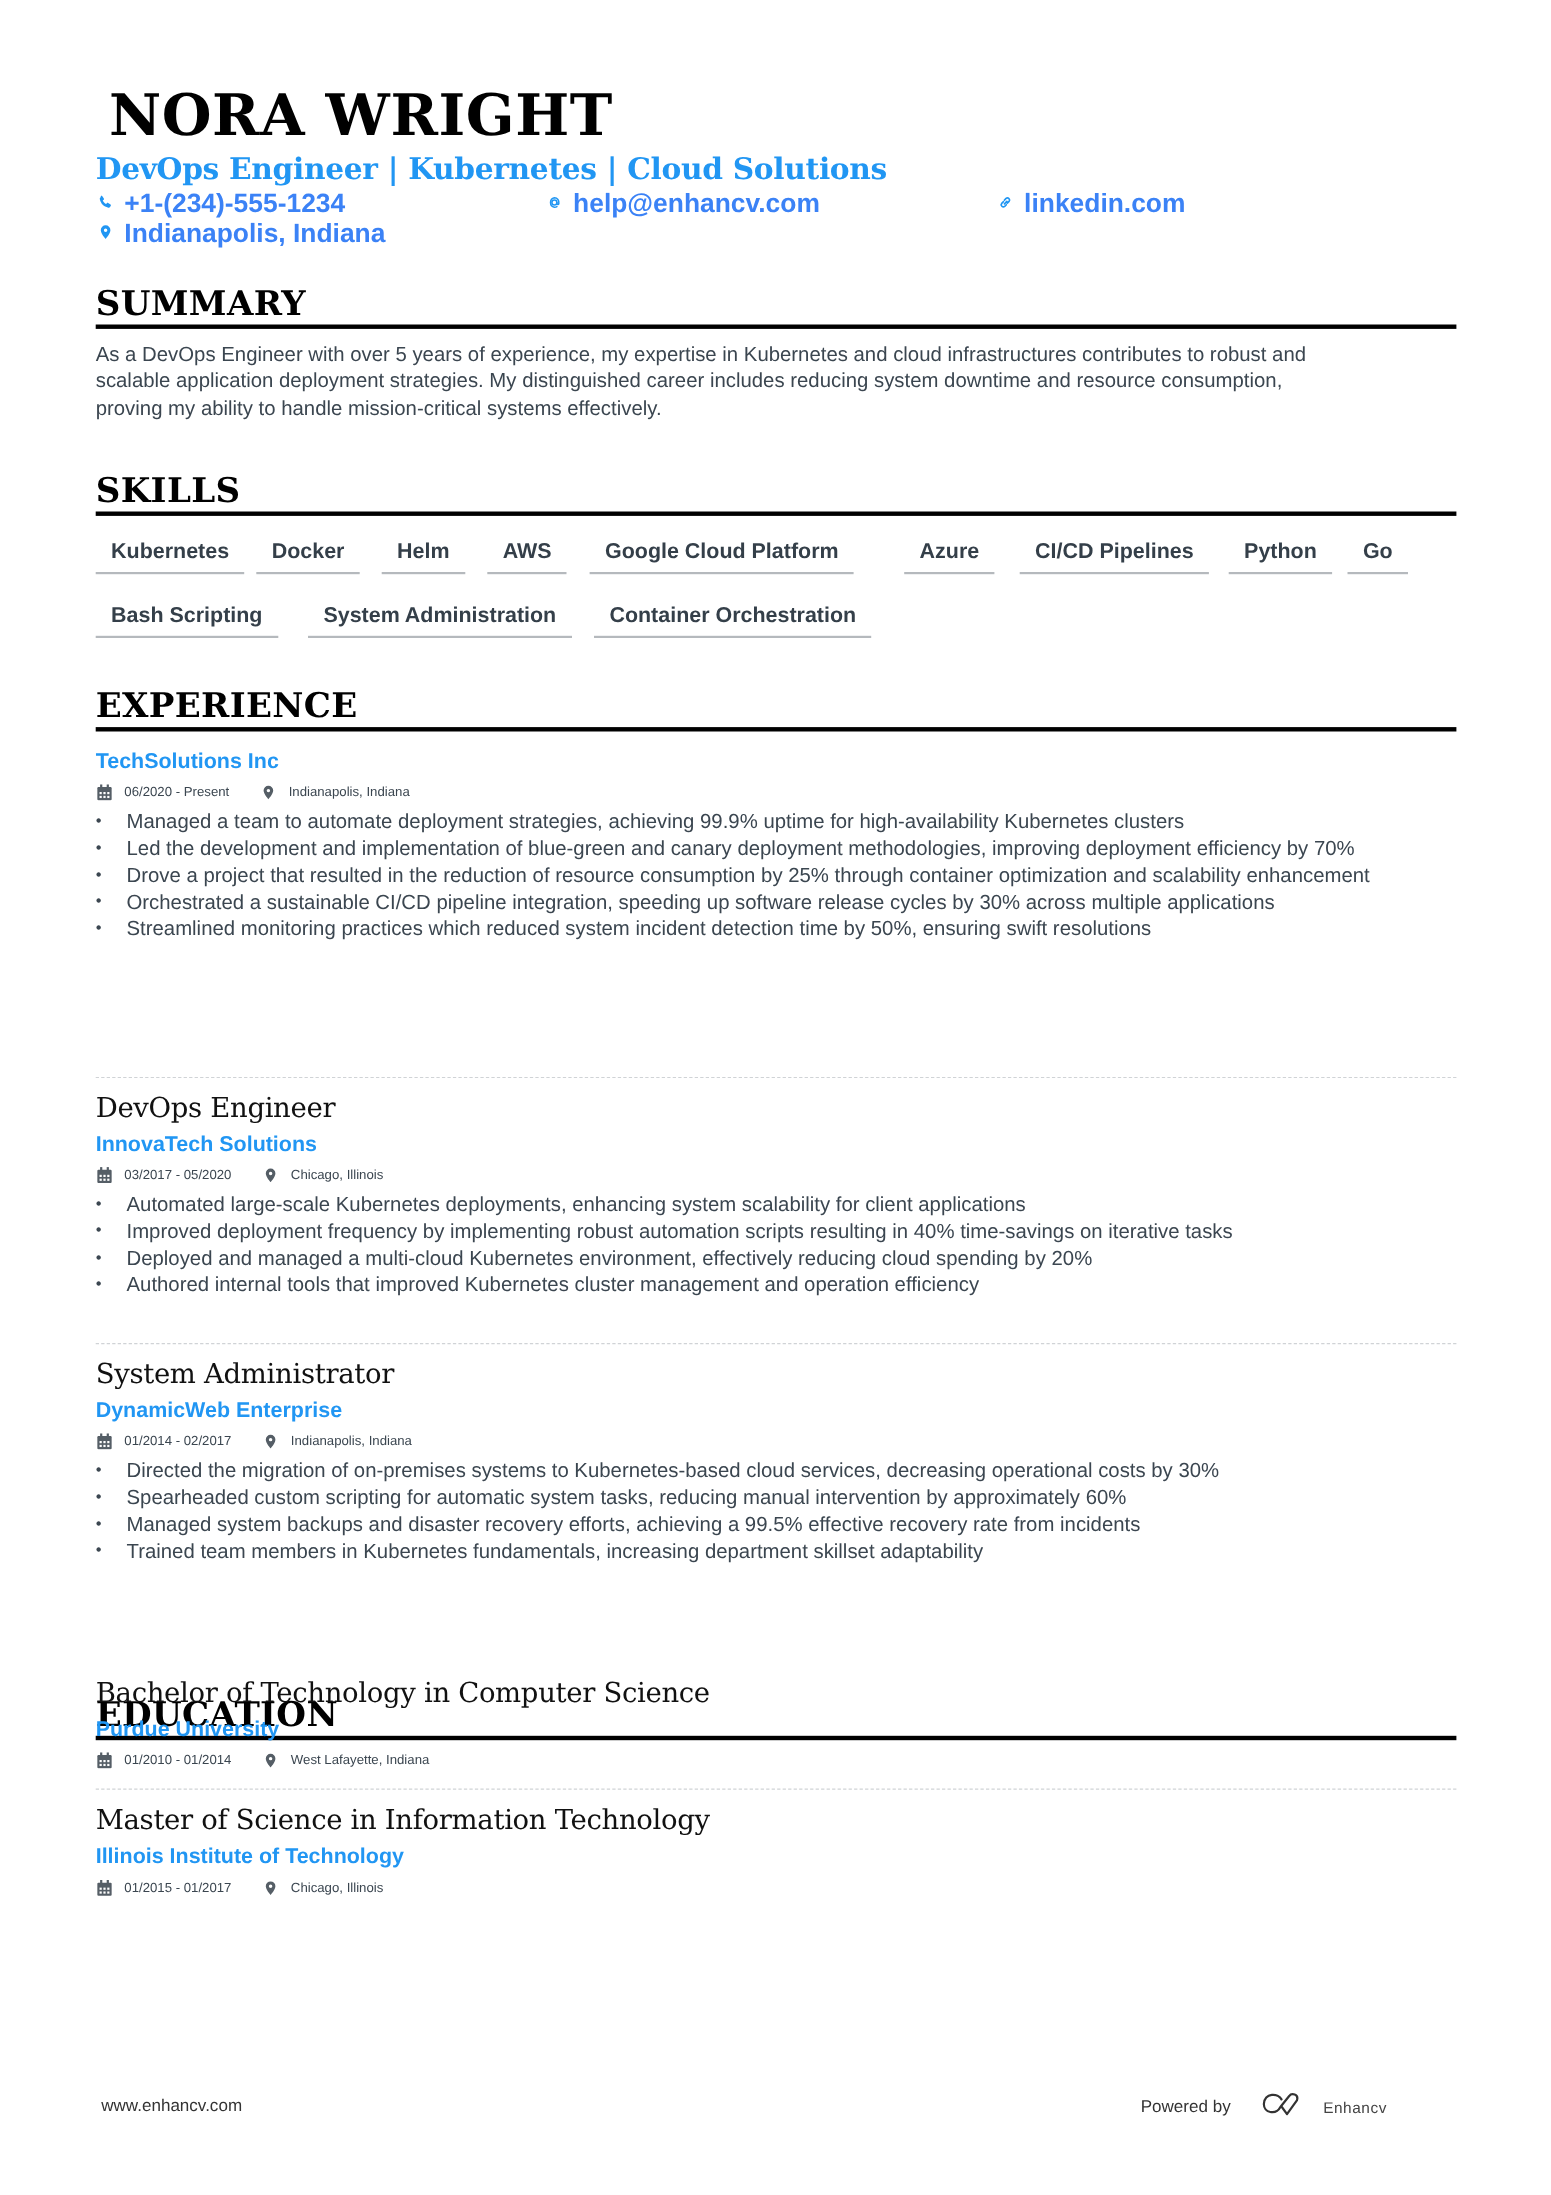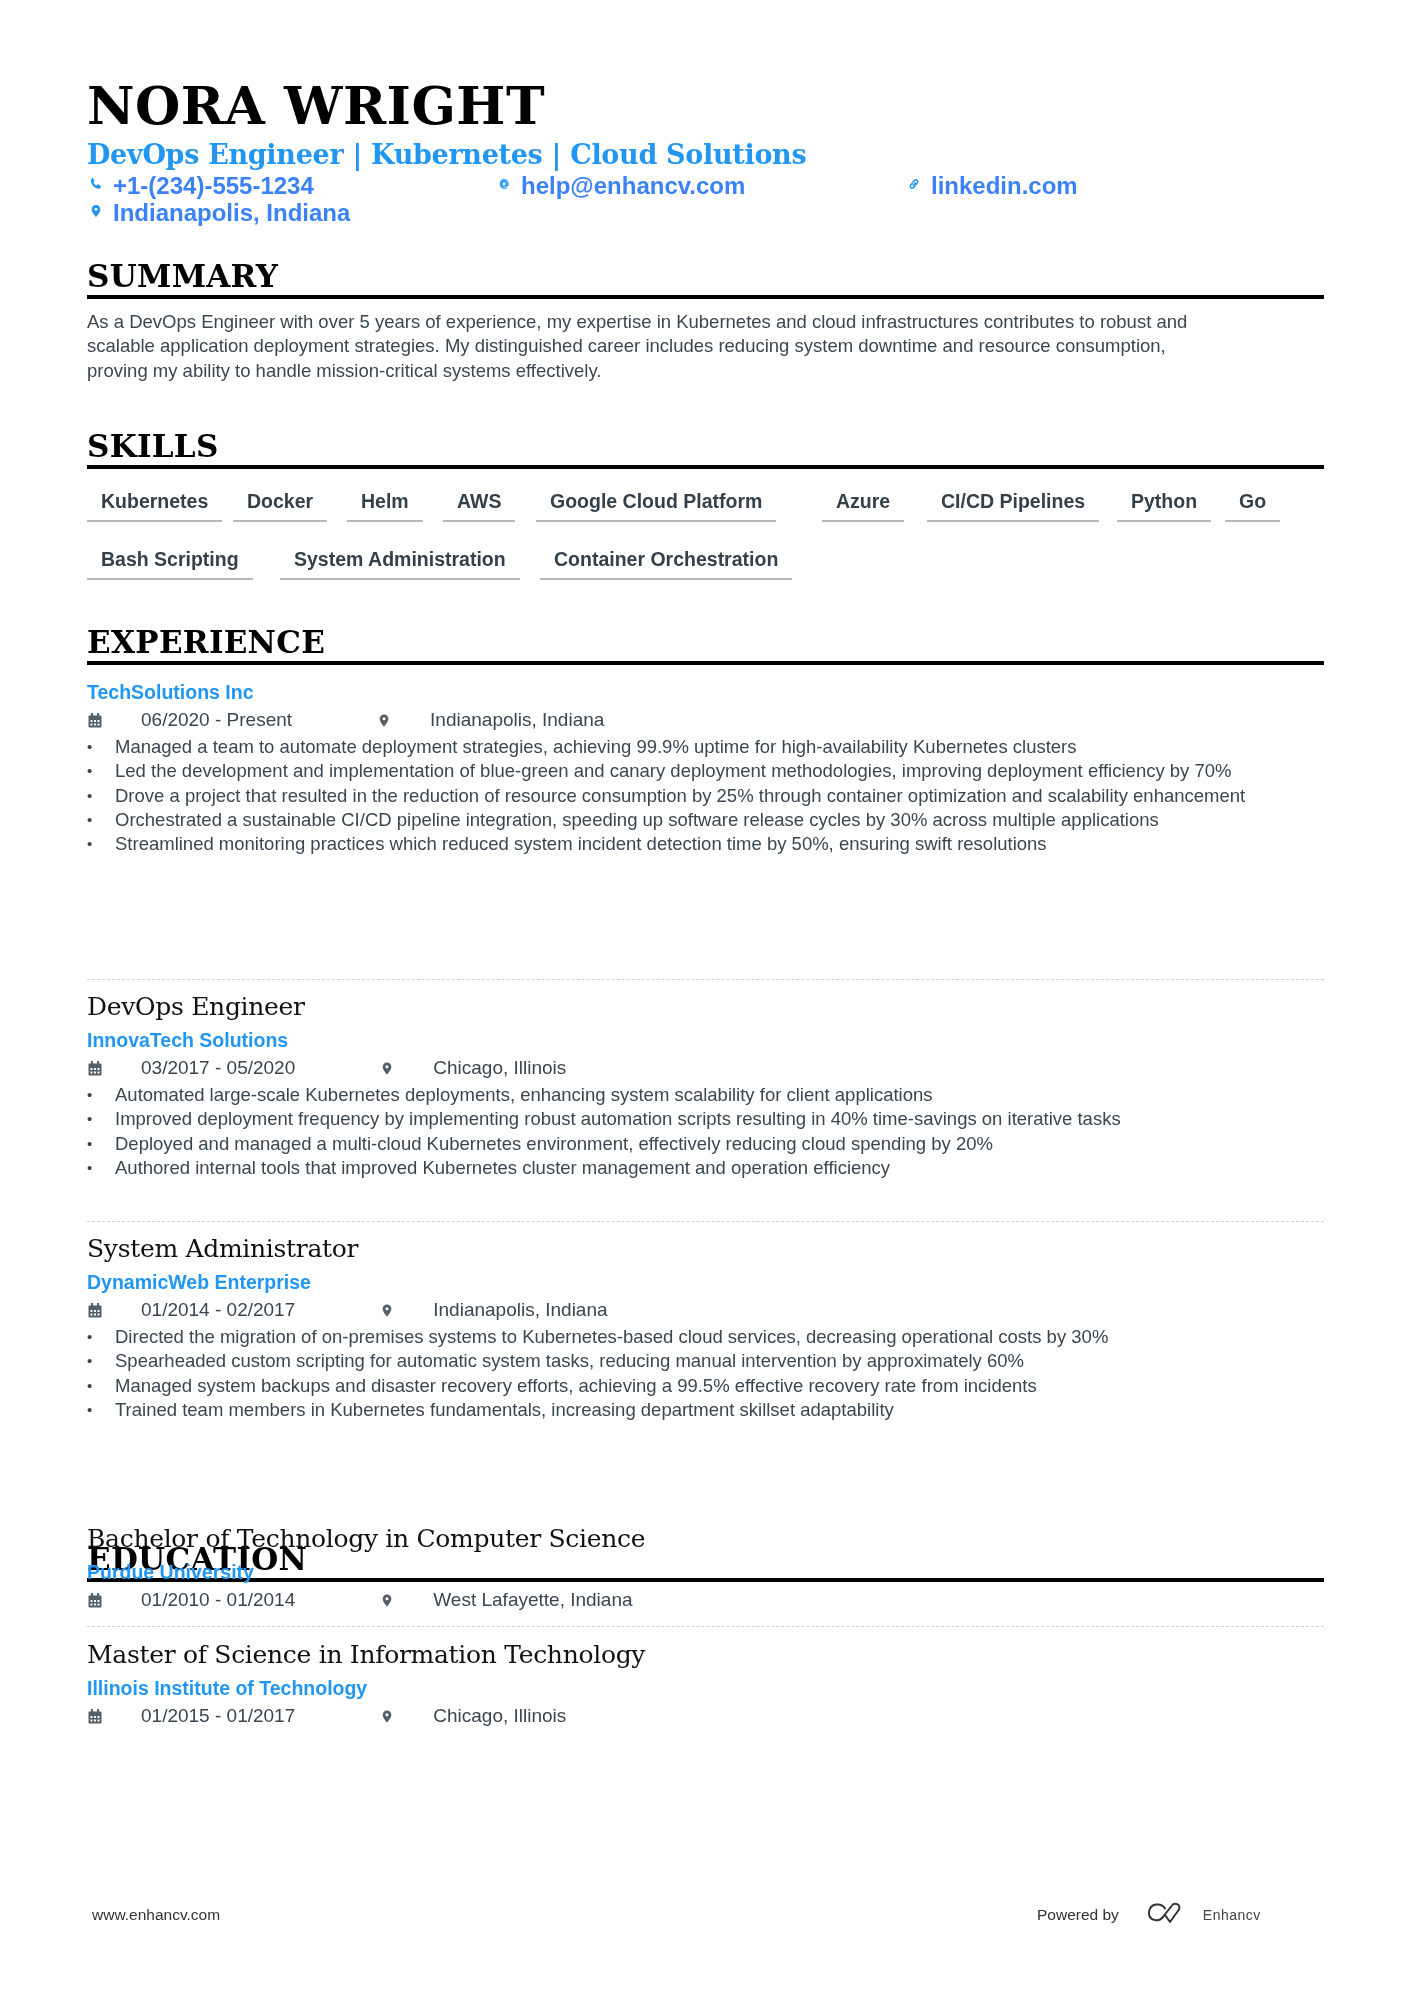--- a/index.html
+++ b/index.html
@@ -1,20 +1,20 @@
 <!DOCTYPE html>
 <html><head>
 <meta charset="utf-8">
 <style>
   html, body { margin: 0; padding: 0; background: #ffffff; }
   body { width: 1410px; height: 1995px; position: relative; overflow: hidden;
          font-family: "Liberation Sans", sans-serif; color: #2f3a44; }
   .page { position: absolute; left: 87px; top: 0; width: 1237px; }
 
-  .name { position: absolute; top: 74px; left: 0; font-family: "DejaVu Serif", serif;
+  .name { position: absolute; top: 74px; left: 12px; font-family: "DejaVu Serif", serif;
           font-weight: bold; font-size: 52px; letter-spacing: 0.5px; color: #000; line-height: 64px; }
   .headline { position: absolute; top: 138px; left: 0; font-family: "DejaVu Serif", serif;
               font-weight: bold; font-size: 27px; color: #2196f3; line-height: 34px; letter-spacing: -0.3px; }
   .contact { position: absolute; font-size: 24px; font-weight: bold; color: #3b82f6; line-height: 22px;
              display: flex; }
   .contact .ic { width: 18px; height: 18px; margin-right: 8px; display: inline-flex; align-items: center; justify-content: center; }
   .contact .ic svg { width: 14px; height: 16px; }
 
   .sec-head { position: absolute; left: 0; width: 1237px; }
   .sec-head .t { font-family: "DejaVu Serif", serif; font-weight: bold; font-size: 31px; color: #000; line-height: 38px; letter-spacing: 0.3px; }
@@ -22,21 +22,21 @@
 
   .summary { position: absolute; left: 0; width: 1240px; font-size: 18.5px; line-height: 24.4px; color: #3b4650; }
 
   .skills { position: absolute; left: 0; width: 1237px; }
   .skill { position: absolute; font-size: 19.5px; font-weight: bold; color: #343f49; line-height: 26px;
            padding: 0 14px 6px 14px; border-bottom: 2px solid #b5b9bd; white-space: nowrap; }
 
   .job { position: absolute; left: 0; width: 1237px; }
   .job .title { font-family: "DejaVu Serif", serif; font-size: 25px; color: #111; line-height: 34px; letter-spacing: -0.3px; }
   .job .company { font-size: 19.5px; font-weight: bold; color: #2196f3; line-height: 26px; margin-top: 3px; }
-  .job .meta { font-size: 19px; color: #3b4650; line-height: 24px; margin-top: 3px; display: flex; align-items: center; gap: 28px; }
+  .job .meta { font-size: 12px; color: #3b4650; line-height: 24px; margin-top: 3px; display: flex; align-items: center; }
   .job .meta .ic { display: inline-flex; width: 16px; height: 16px; margin-right: 10px; align-items: center; justify-content: center; }
   .job .meta .ic svg { width: 14px; height: 15px; }
   .job .meta .gap { width: 28px; }
   .job ul { list-style: none; margin: 3px 0 0 0; padding: 0; }
   .job li { position: relative; padding-left: 28px; font-size: 18.5px; line-height: 24.3px; color: #3b4650; }
   .job li::before { content: "•"; position: absolute; left: 0; top: 0; color: #3b4650; font-size: 15px; }
   .dash { position: absolute; left: 0; width: 1237px; border-top: 1.5px dashed #d0d3d6; height: 0; }
 
   .footer-left { position: absolute; left: 92px; top: 1906px; font-size: 15.5px; color: #333; }
   .footer-right { position: absolute; left: 1037px; top: 1900px; display: flex; align-items: center; }

